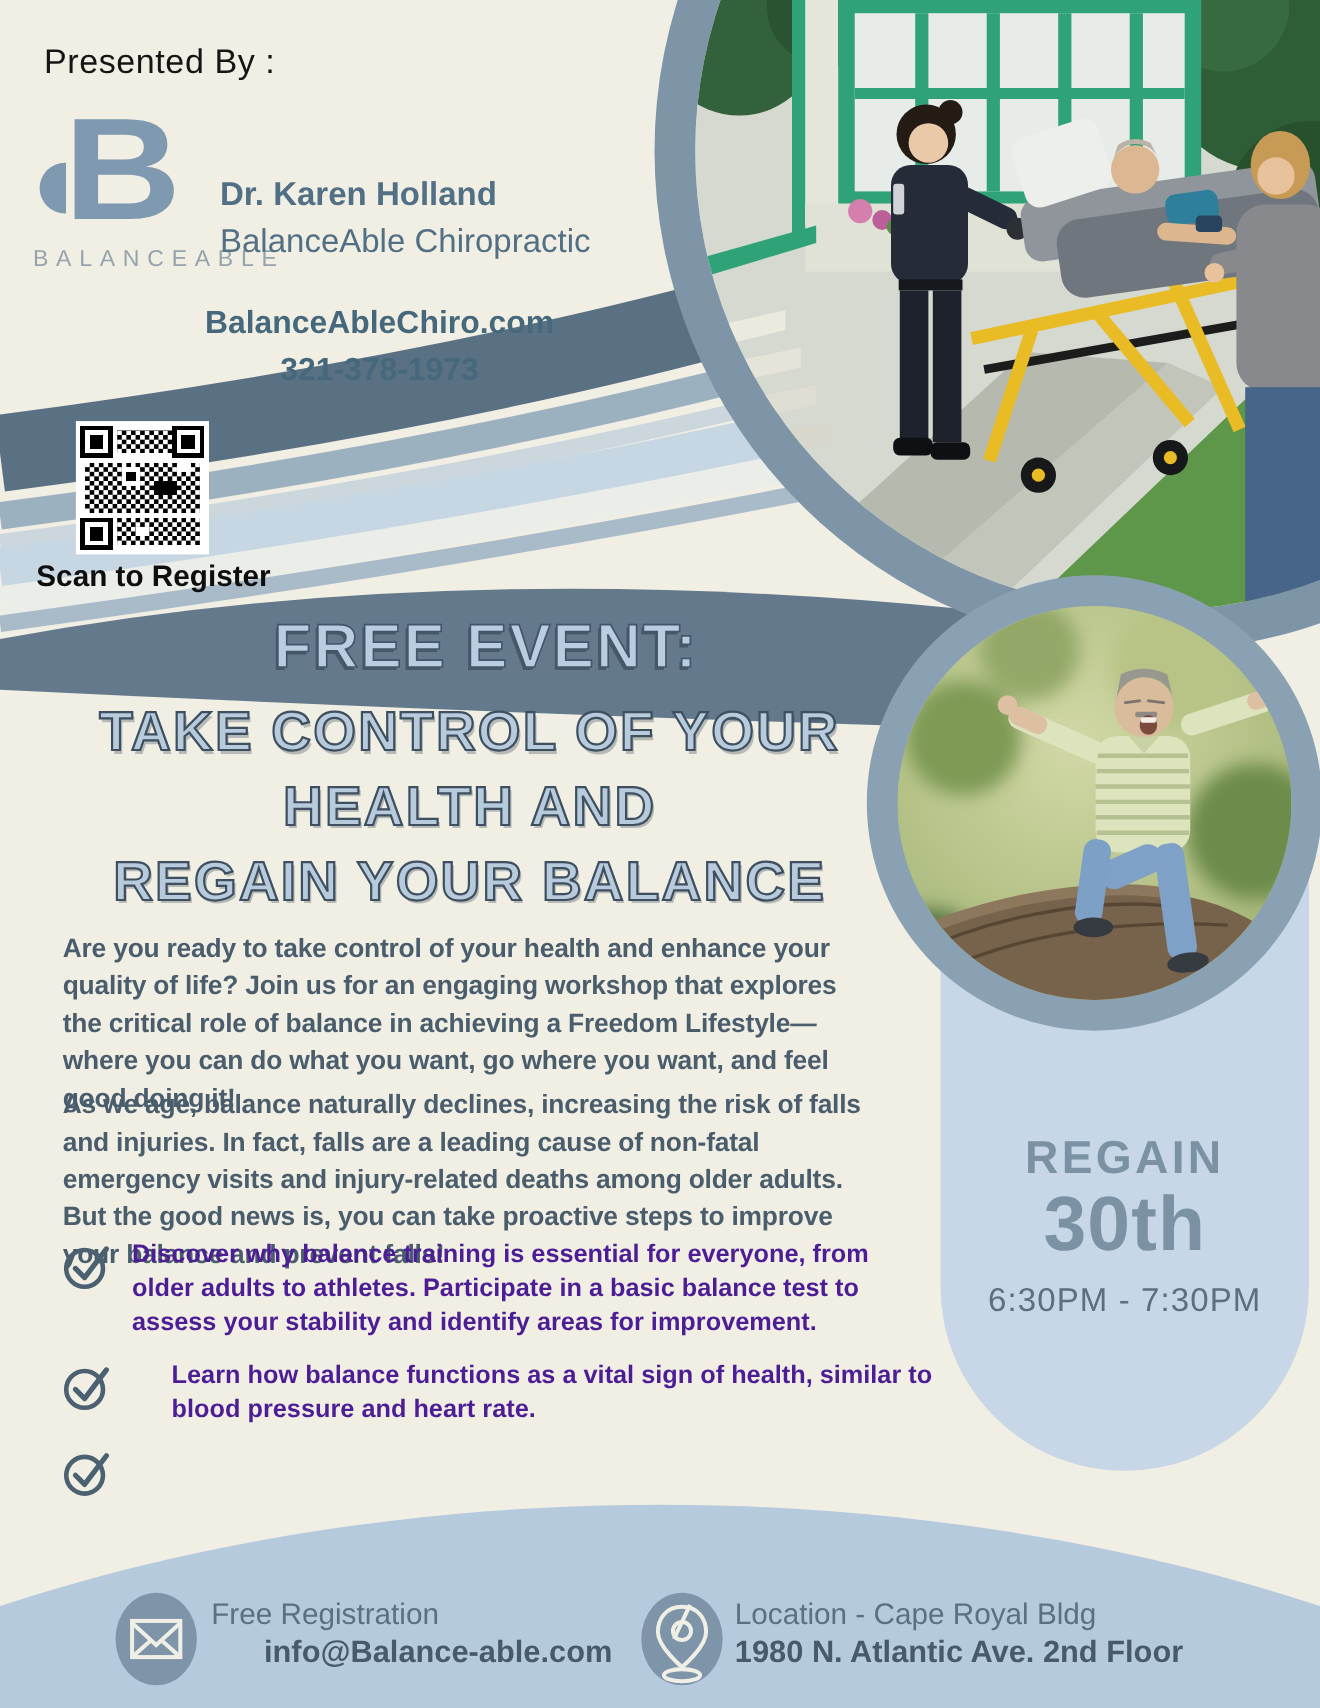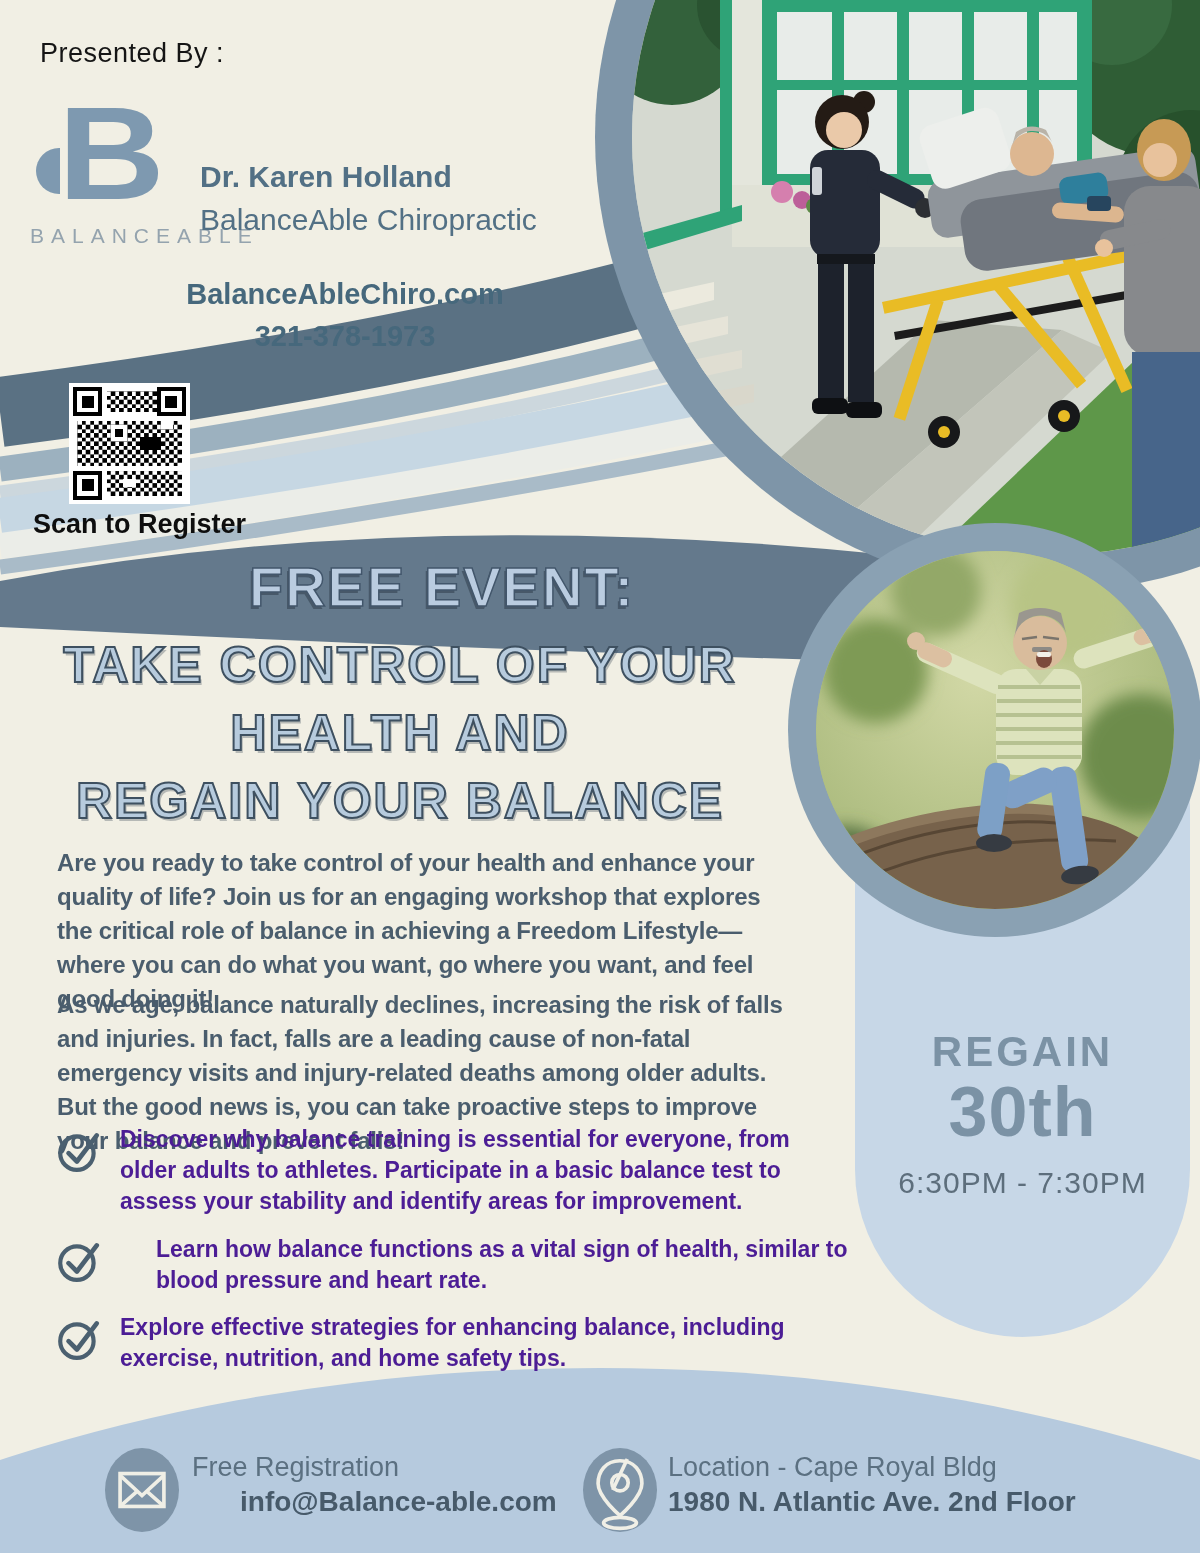--- a/index.html
+++ b/index.html
@@ -30,40 +30,40 @@
   .sched-day{top:1072px; font-size:70px; font-weight:bold; letter-spacing:1px;}
   .sched-time{top:1166px; font-size:30px; font-weight:normal; color:#5d6e7c; letter-spacing:1px;}
   
   .dome{position:absolute; left:-650px; top:1368px; width:2500px; height:1500px;
     border-radius:50%; background:#b6cade; z-index:2;}
   .foot-item{z-index:8;}
   .foot-icon{position:absolute; border-radius:50%; background:#7e94a8; z-index:8;}
   .foot-label{font-size:27px; color:#5b7081;}
   .foot-value{font-size:28px; font-weight:bold; color:#475a6a;}
   
-  .presented{left:40px; top:38px; font-size:27px; color:#151515; z-index:8; letter-spacing:.5px;text-align:right;}
+  .presented{left:40px; top:38px; font-size:31px; color:#151515; z-index:8; letter-spacing:.5px;text-align:right;}
   .logo-b{left:58px; top:88px; font-size:132px; font-weight:bold; color:#7e99b0;
     z-index:8; transform:scaleX(1.12); transform-origin:left top; line-height:1;}
   .logo-dot{left:36px; top:148px; width:24px; height:46px;
     border-radius:24px 0 0 24px; background:#7e99b0; z-index:8;}
   .wordmark{left:30px; top:224px; font-size:21px; letter-spacing:7px; color:#94a3ae; z-index:8;}
   .doctor{left:200px; top:160px; font-size:30px; font-weight:bold; color:#527085; z-index:8;}
   .clinic{left:200px; top:203px; font-size:30px; font-weight:normal; color:#527085; z-index:8;}
   .website{left:150px; top:278px; width:390px; text-align:center; font-size:29px; font-weight:bold; color:#46687c; z-index:8;}
   .phone{left:150px; top:320px; width:390px; text-align:center; font-size:29px; font-weight:bold; color:#46687c; z-index:8;}
   
   .qr{left:69px; top:383px; width:121px; height:121px; background:#fff; padding:0; z-index:8;}
   .scan{left:33px; top:509px; font-size:27px; font-weight:bold; color:#0e0e0e; z-index:8;}
   
   .free-event{left:0px; top:554px; width:820px; text-align:center; z-index:8;
     font-size:56px; font-weight:bold; letter-spacing:2px; color:#bacce0;
     -webkit-text-stroke:1.5px #42566b; text-shadow:-2px 3px 0 rgba(35,48,62,.45);padding-left:32px;}
   .title-line{left:0px; width:800px; text-align:center; z-index:8;
     font-size:50px; font-weight:bold; letter-spacing:2px; color:#b7cbdd;
-    -webkit-text-stroke:2px #3e5060; text-shadow:2px 3px 0 rgba(45,60,75,.30);}
+    -webkit-text-stroke:2px #3e5060; text-shadow:2px 3px 0 rgba(45,60,75,.30);padding-left:27px;}
   .t1{top:636px;} .t2{top:704px;} .t3{top:772px;}
   
   .para{left:57px; width:738px; font-size:24px; line-height:34px; font-weight:600;
     color:#4a5d6d; z-index:8; letter-spacing:-0.2px;}
   .p1{top:846px;} .p2{top:988px;}
   .bullet-text{left:120px; width:732px; font-size:23px; line-height:31px; font-weight:700;
     color:#4c1d95; z-index:8;}
   .b1{top:1124px;} .b2{top:1234px;margin-left:36px;} .b3{top:1312px;}
   .bullet-icon{left:55px; width:48px; height:48px; z-index:8;}
   .bi1{top:1126px;} .bi2{top:1236px;} .bi3{top:1314px;}
@@ -281,21 +281,20 @@
   <div class="abs bullet-text b1">Discover why balance training is essential for everyone, from older adults to athletes. Participate in a basic balance test to assess your stability and identify areas for improvement.</div>
   <svg class="abs bullet-icon bi2" viewBox="0 0 46 46">
     <circle cx="21" cy="26" r="16" fill="none" stroke="#4b6070" stroke-width="4"></circle>
     <path d="M13,26 L21,34 L40,9" fill="none" stroke="#4b6070" stroke-width="4.5" stroke-linecap="round" stroke-linejoin="round"></path>
   </svg>
   <div class="abs bullet-text b2">Learn how balance functions as a vital sign of health, similar to blood pressure and heart rate.</div>
   <svg class="abs bullet-icon bi3" viewBox="0 0 46 46">
     <circle cx="21" cy="26" r="16" fill="none" stroke="#4b6070" stroke-width="4"></circle>
     <path d="M13,26 L21,34 L40,9" fill="none" stroke="#4b6070" stroke-width="4.5" stroke-linecap="round" stroke-linejoin="round"></path>
   </svg>
-  <div class="abs bullet-text b3">Explore effective strategies for enhancing balance, including exercise, nutrition, and home safety tips.</div>
 
   <div class="abs sched sched-month">REGAIN</div>
   <div class="abs sched sched-day">30th</div>
   <div class="abs sched sched-time">6:30PM - 7:30PM</div>
 
   <div class="foot-icon" style="left:105px; top:1448px; width:74px; height:84px;">
     <svg width="74" height="84" viewBox="0 0 40 46">
       <rect x="8" y="14" width="24" height="18" fill="none" stroke="#f0efe6" stroke-width="2"></rect>
       <path d="M8,15 L20,26 L32,15" fill="none" stroke="#f0efe6" stroke-width="2"></path>
       <path d="M8,32 L17,24 M32,32 L23,24" fill="none" stroke="#f0efe6" stroke-width="2"></path>

